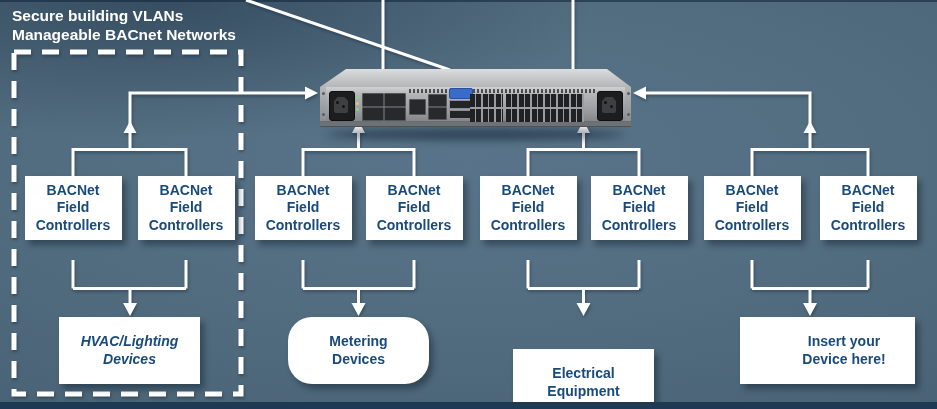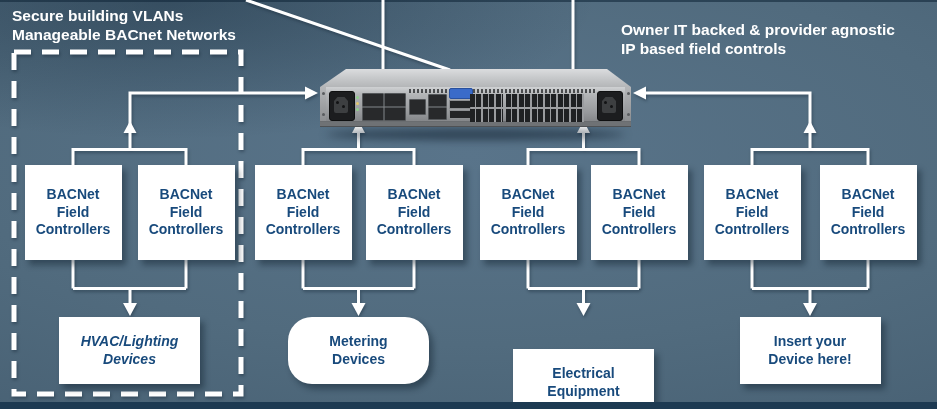--- a/index.html
+++ b/index.html
@@ -14,21 +14,21 @@
   .footerbar{position:absolute;left:0;bottom:0;width:100%;height:7px;background:#1d3a52;}
   .note{position:absolute;color:#fff;font-weight:bold;font-size:15.5px;line-height:19px;white-space:pre-line;}
   .note.tl{left:12px;top:6px;}
   .note.tr{left:621px;top:20px;}
   svg.lines{position:absolute;left:0;top:0;filter:drop-shadow(1.5px 2.5px 1.5px rgba(8,22,36,.35));}
   .wbox{
     position:absolute;background:#ffffff;display:flex;align-items:center;justify-content:center;
     text-align:center;color:#184a7c;font-weight:bold;font-size:14px;line-height:17.5px;
     white-space:pre-line;box-shadow:4px 5px 6px rgba(8,22,36,.40);
   }
-  .ctrl{width:97px;height:95px;top:165px;}
+  .ctrl{width:97px;height:64px;top:176px;}
   .dev{width:141px;height:67px;top:317px;}
   
   .switch{position:absolute;left:318px;top:66px;width:314px;height:82px;}
   .sw-top{position:absolute;left:0;top:0;width:314px;height:22px;
     clip-path:polygon(2px 21px,28px 3px,289px 3px,313px 21px);
     background:linear-gradient(180deg,#e2e3e5 0%,#c6c8ca 55%,#b2b4b6 100%);}
   .sw-front{position:absolute;left:2px;top:21px;width:311px;height:34px;
     background:linear-gradient(180deg,#cfd1d3 0%,#b3b5b7 22%,#97999c 75%,#85878a 100%);
     border-bottom:1px solid #6a6d70;}
   .sw-base{position:absolute;left:2px;top:56px;width:311px;height:4px;background:#6f7275;border-bottom:1px solid #4e5154;}
@@ -123,22 +123,20 @@
         <path d="M810 288.5 V304"></path>
       </g>
       <polygon points="646,86.5 646,99.5 633,93" fill="#ffffff"></polygon>
       <polygon points="803.5,133 816.5,133 810,121" fill="#ffffff"></polygon>
       <polygon points="803,303 817,303 810,316" fill="#ffffff"></polygon>
     </g>
   </svg>
 
   <div class="note tl">Secure building VLANs
 Manageable BACnet Networks</div>
-  <div class="note tr">Owner IT backed &amp; provider agnostic
-IP based field controls</div>
 
   <div class="switch">
     <div class="sw-shadow"></div>
     <div class="sw-top"></div>
     <div class="sw-front"></div>
     <div class="sw-base"></div>
     <div class="ear" style="left:2px;"></div>
     <div class="ear" style="left:307px;"></div>
     <div class="screw" style="left:3.5px;top:26px;"></div>
     <div class="screw" style="left:3.5px;top:47px;"></div>
@@ -205,17 +203,17 @@
   <div class="wbox ctrl" style="left:819.5px;">BACNet
 Field
 Controllers</div>
 
   <div class="wbox dev" style="left:59px;font-style:italic;">HVAC/Lighting
 Devices</div>
   <div class="wbox dev" style="left:288px;border-radius:24px;">Metering
 Devices</div>
   <div class="wbox dev" style="left:513px;margin-top:32px;">Electrical
 Equipment</div>
-  <div class="wbox dev" style="left:739.5px;">Insert your
+  <div class="wbox dev" style="left:739.5px;padding-left:34px;">Insert your
 Device here!</div>
 
   <div class="footerbar"></div>
 </div>
 
 </body></html>

